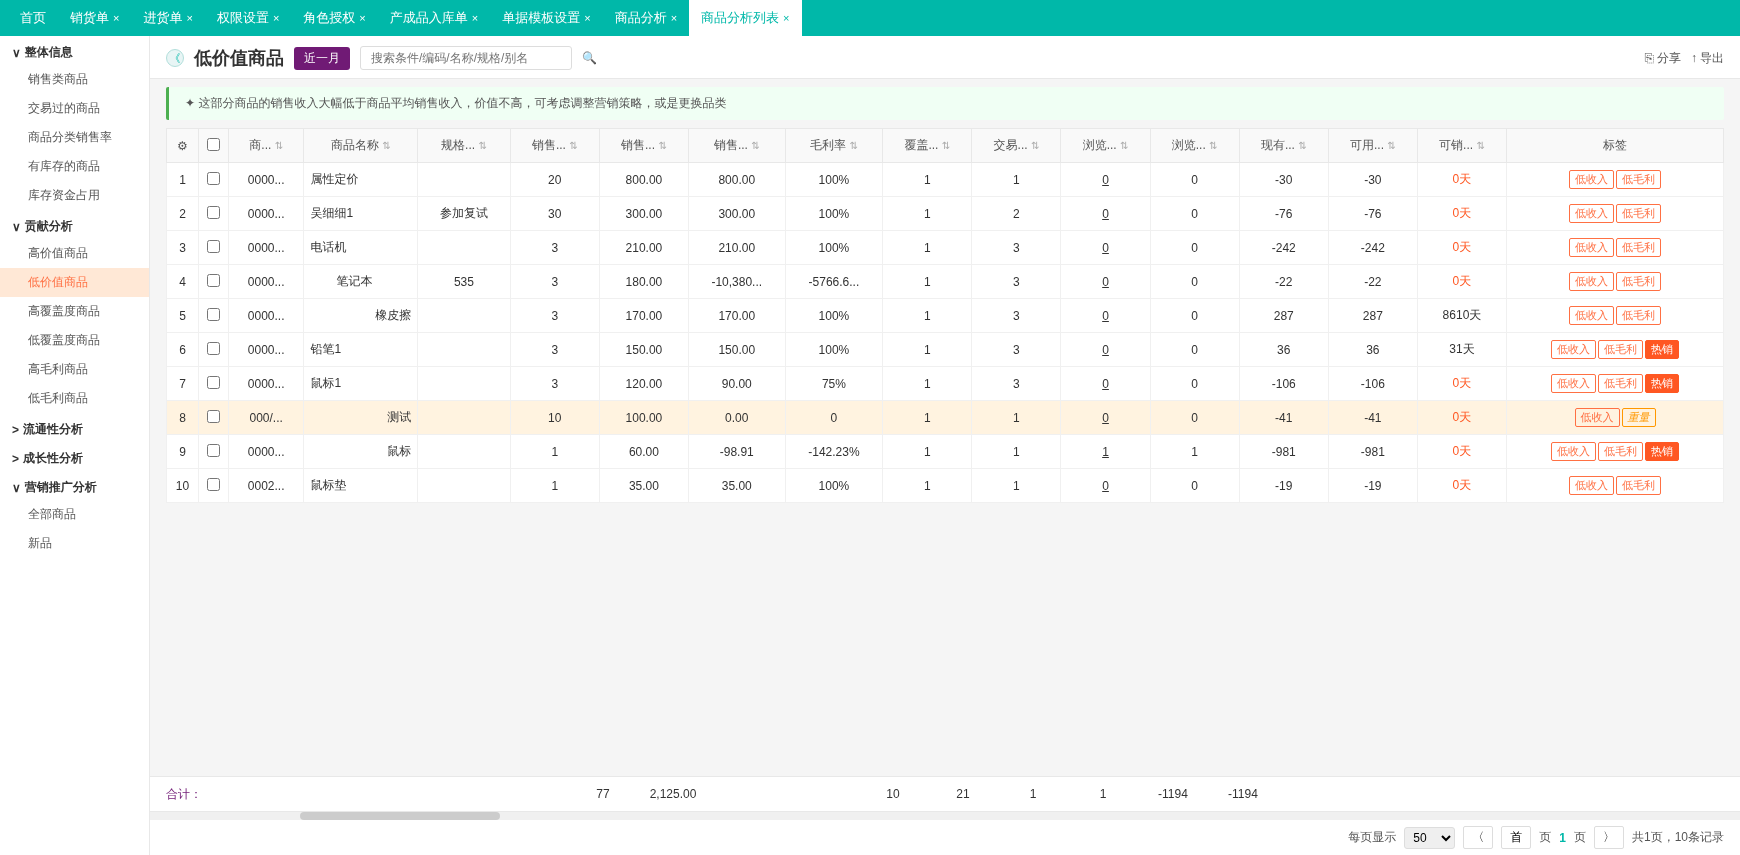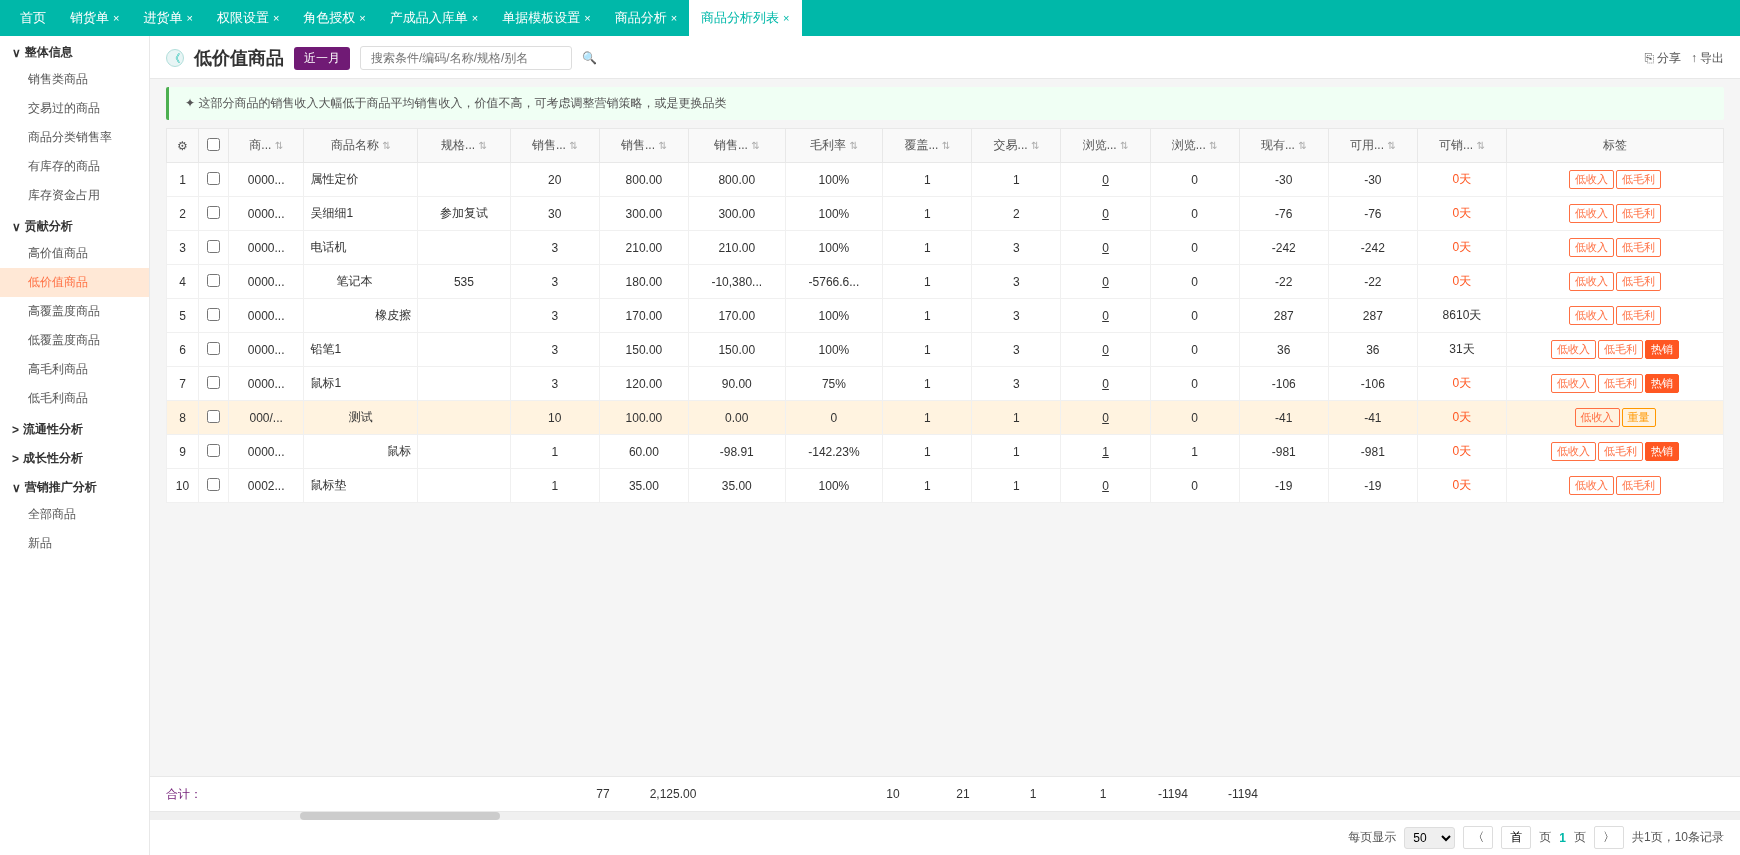--- a/index.html
+++ b/index.html
@@ -159,21 +159,21 @@
     }
     
     .tag {
       display: inline-block;
       padding: 1px 5px;
       border-radius: 2px;
       font-size: 11px;
       margin: 0 1px;
     }
     .tag-orange { color: #ff7043; border: 1px solid #ff7043; }
-    .tag-warning { color: #ff9800; border: 1px solid #ff9800; }
+    .tag-warning { color: #ff9800; border: 1px solid #ff9800; font-style: italic; }
     .tag-hot { background: #ff5722; color: #fff; border: 1px solid #ff5722; }
     
     .days-zero { color: #ff5722; }
     .days-normal { color: #333; }
     
     .underline { text-decoration: underline; cursor: pointer; }
     
     
     .footer {
       background: #fff;
@@ -515,21 +515,21 @@
       <td>0</td>
       <td>-106</td>
       <td>-106</td>
       <td><span class="days-zero">0天</span></td>
       <td><span class="tag tag-orange">低收入</span><span class="tag tag-orange">低毛利</span><span class="tag tag-hot">热销</span></td>
     </tr>
             <tr class="highlighted">
       <td>8</td>
       <td><input type="checkbox" style=""></td>
       <td>000/...</td>
-      <td style="text-align:center;">测试</td>
+      <td style="text-align:right;">测试</td>
       <td></td>
       <td>10</td>
       <td>100.00</td>
       <td>0.00</td>
       <td>0</td>
       <td>1</td>
       <td>1</td>
       <td><span class="underline">0</span></td>
       <td>0</td>
       <td>-41</td>

